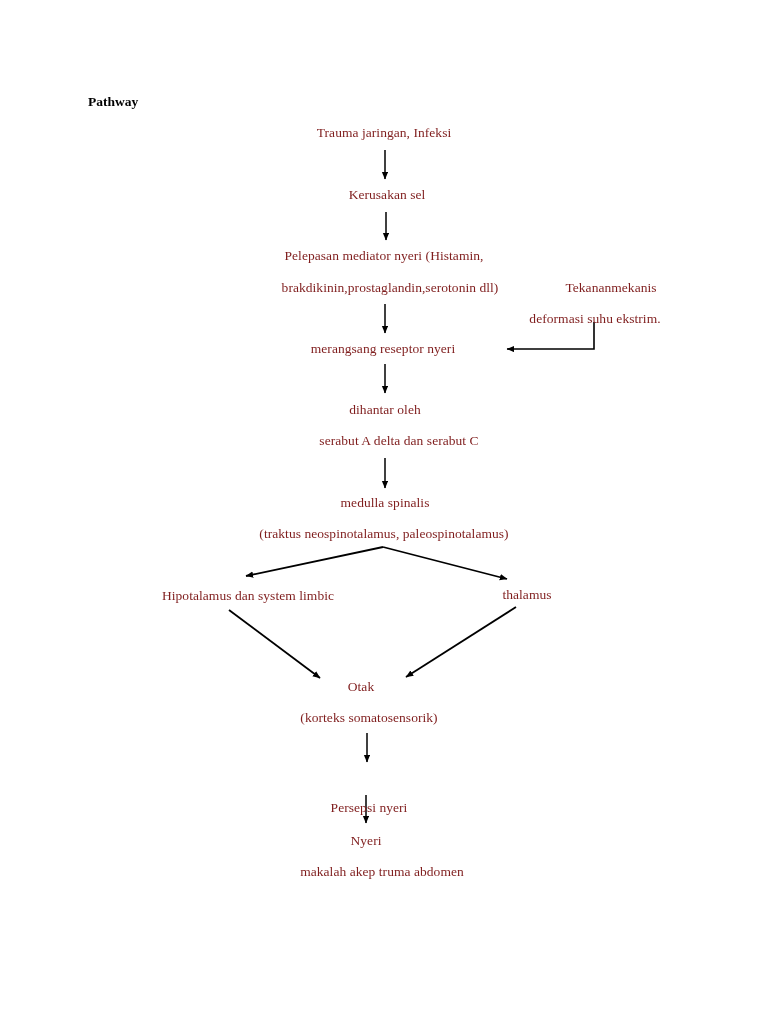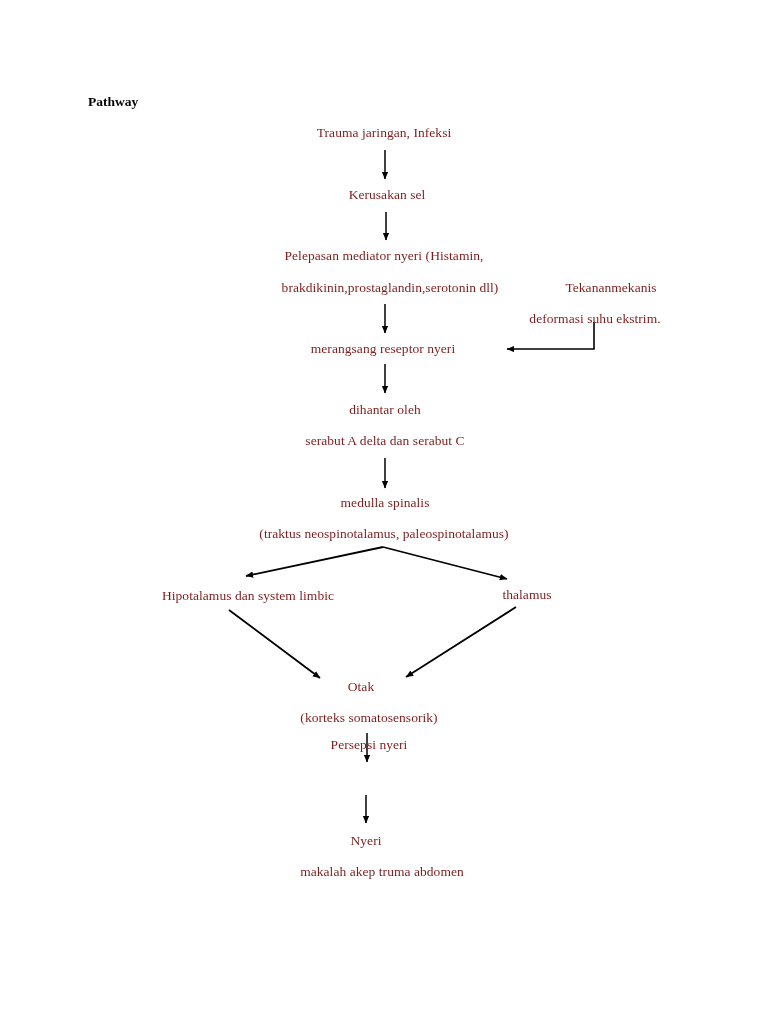--- a/index.html
+++ b/index.html
@@ -95,33 +95,33 @@
   <div class="node center" style="left:390px; top:281px;">brakdikinin,prostaglandin,serotonin dll)</div>
 
   <div class="node center" style="left:611px; top:281px;">Tekananmekanis</div>
 
   <div class="node center" style="left:595px; top:312px;">deformasi suhu ekstrim.</div>
 
   <div class="node center" style="left:383px; top:342px;">merangsang reseptor nyeri</div>
 
   <div class="node center" style="left:385px; top:403px;">dihantar oleh</div>
 
-  <div class="node center" style="left:385px; top:434px;font-family:Liberation Serif, serif;">serabut A delta  dan serabut C</div>
+  <div class="node center" style="left:399px; top:434px;font-family:Liberation Serif, serif;">serabut A delta  dan serabut C</div>
 
   <div class="node center" style="left:385px; top:496px;">medulla spinalis</div>
 
   <div class="node center" style="left:384px; top:527px;">(traktus neospinotalamus, paleospinotalamus)</div>
 
   <div class="node center" style="left:248px; top:589px;">Hipotalamus dan system limbic</div>
 
   <div class="node center" style="left:527px; top:588px;">thalamus</div>
 
   <div class="node center" style="left:361px; top:680px;">Otak</div>
 
   <div class="node center" style="left:369px; top:711px;">(korteks somatosensorik)</div>
 
-  <div class="node center" style="left:369px; top:738px;">Persepsi nyeri</div>
+  <div class="node center" style="left:369px; top:801px;">Persepsi nyeri</div>
 
   <div class="node center" style="left:366px; top:834px;">Nyeri</div>
 
   <div class="node center" style="left:366px; top:865px;margin-left:16px;">makalah akep truma abdomen</div>
 
 </div>
 
 </body></html>

